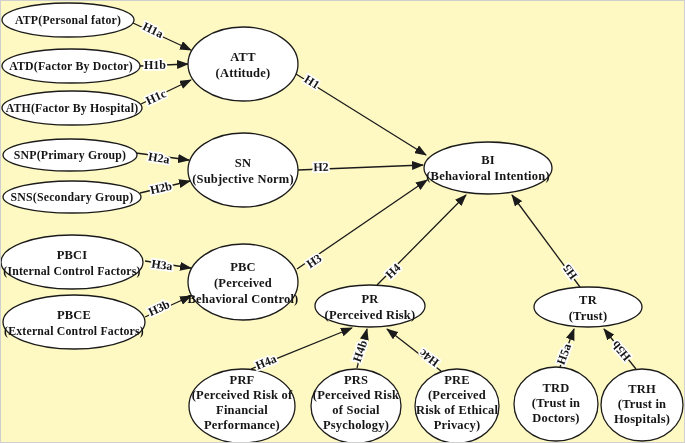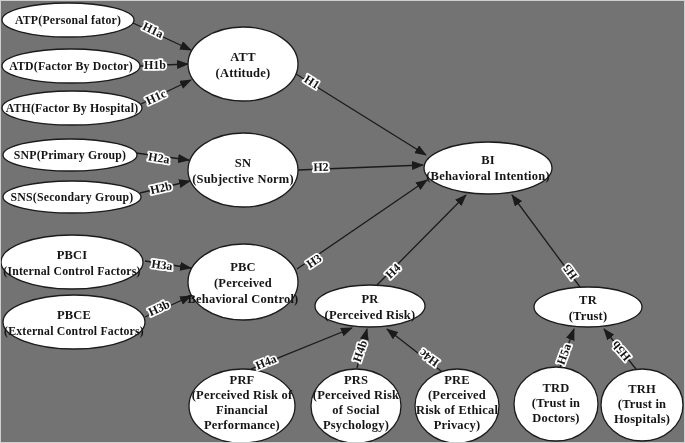--- a/index.html
+++ b/index.html
@@ -1,19 +1,19 @@
 <!DOCTYPE html>
 <html><head>
 <meta charset="utf-8">
 <style>
   html, body { margin: 0; padding: 0; background: #ffffff; }
   .stage {
     width: 685px; height: 443px;
     position: relative;
-    background: #737373;
+    background: #fef9c3;
     outline: 1px solid #cfcfcf;
     outline-offset: -1px;
     font-family: "Liberation Serif", serif;
   }
   svg { display: block; }
   .node ellipse {
     fill: #ffffff;
     stroke: #1b1b1b;
     stroke-width: 1.3;
   }

